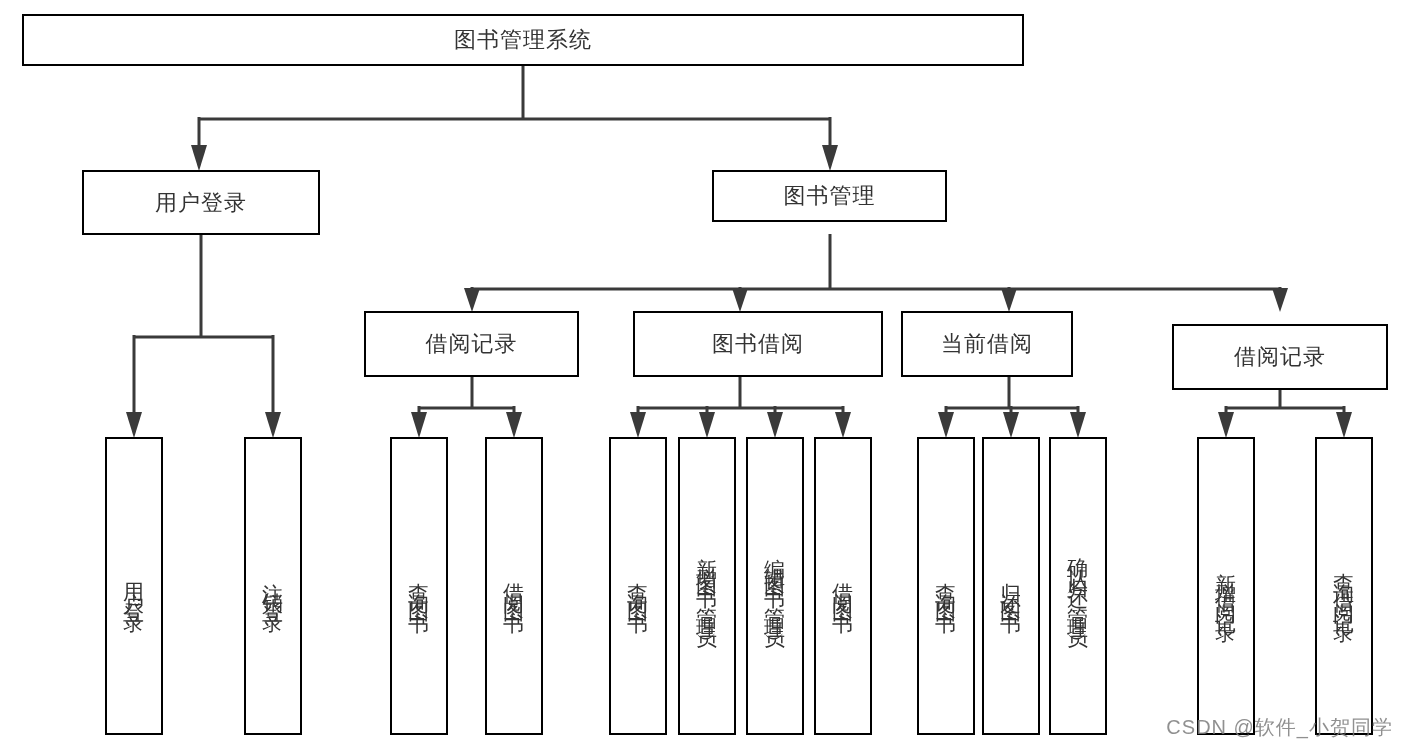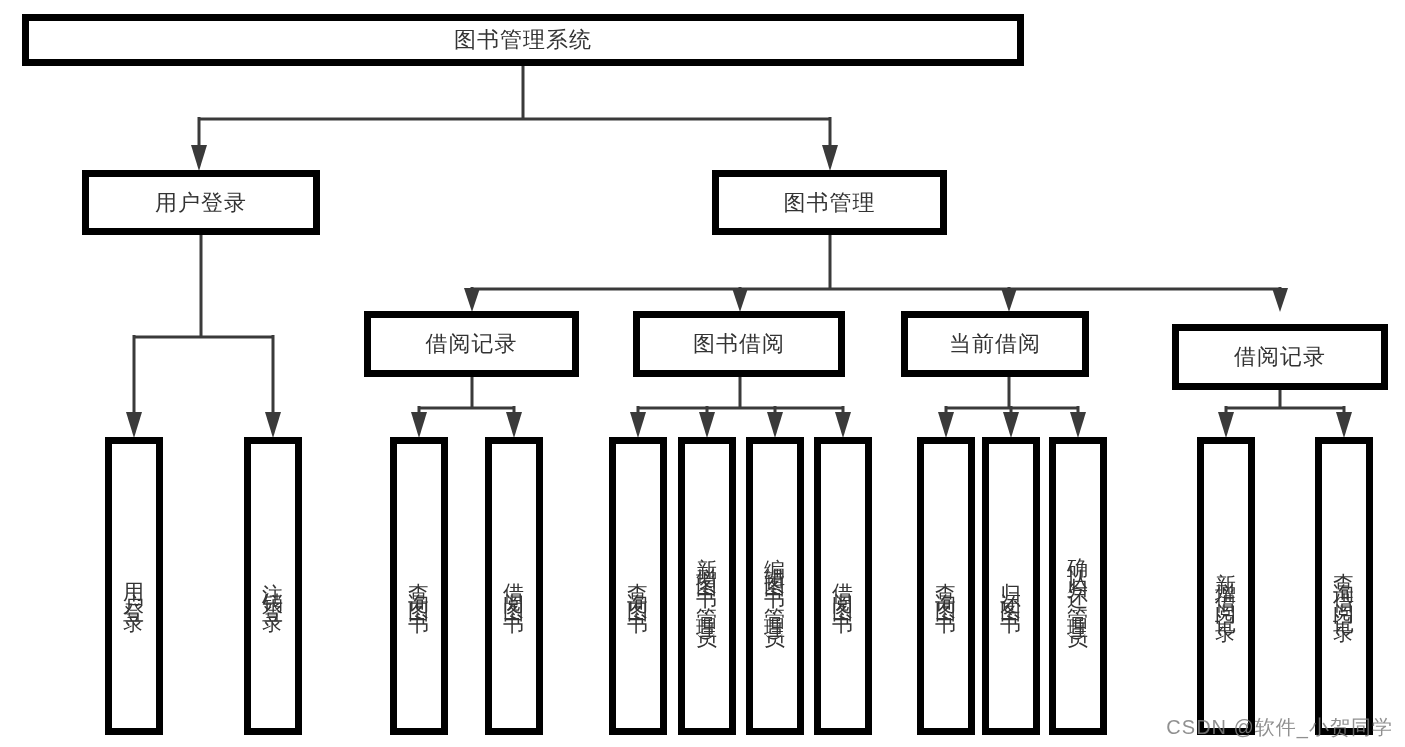--- a/index.html
+++ b/index.html
@@ -7,21 +7,21 @@
     position:relative;
     width:1405px;height:747px;
     background:#ffffff;
     font-family:"Liberation Sans","DejaVu Sans",sans-serif;
     overflow:hidden;
   }
   #wires{position:absolute;left:0;top:0;width:1405px;height:747px;}
   .node{
     position:absolute;
     box-sizing:border-box;
-    border:7px solid #000000;
+    border:2px solid #000000;
     background:#ffffff;
     display:flex;align-items:center;justify-content:center;
     color:#333333;
     font-size:22px;
     letter-spacing:1px;
     z-index:2;
   }
   .vnode{
     font-size:21px;
   }
@@ -90,31 +90,31 @@
     </g>
   </svg>
 
   <div class="node" style="left:22px;top:14px;width:1002px;height:52px;">
     <span>图书管理系统</span>
   </div>
 
   <div class="node" style="left:82px;top:170px;width:238px;height:65px;">
     <span>用户登录</span>
   </div>
-  <div class="node" style="left:712px;top:170px;width:235px;height:65px;">
+  <div class="node" style="left:712px;top:170px;width:235px;height:52px;">
     <span>图书管理</span>
   </div>
 
   <div class="node" style="left:364px;top:311px;width:215px;height:66px;">
     <span>借阅记录</span>
   </div>
-  <div class="node" style="left:633px;top:311px;width:212px;height:66px;">
+  <div class="node" style="left:633px;top:311px;width:250px;height:66px;">
     <span>图书借阅</span>
   </div>
-  <div class="node" style="left:901px;top:311px;width:188px;height:66px;">
+  <div class="node" style="left:901px;top:311px;width:172px;height:66px;">
     <span>当前借阅</span>
   </div>
   <div class="node" style="left:1172px;top:324px;width:216px;height:66px;font-family:Liberation Serif, serif;">
     <span>借阅记录</span>
   </div>
 
   <div class="node vnode" style="left:105px;top:437px;width:58px;height:298px;">
     <span class="vtext">用户登录</span>
   </div>
   <div class="node vnode" style="left:244px;top:437px;width:58px;height:298px;">

